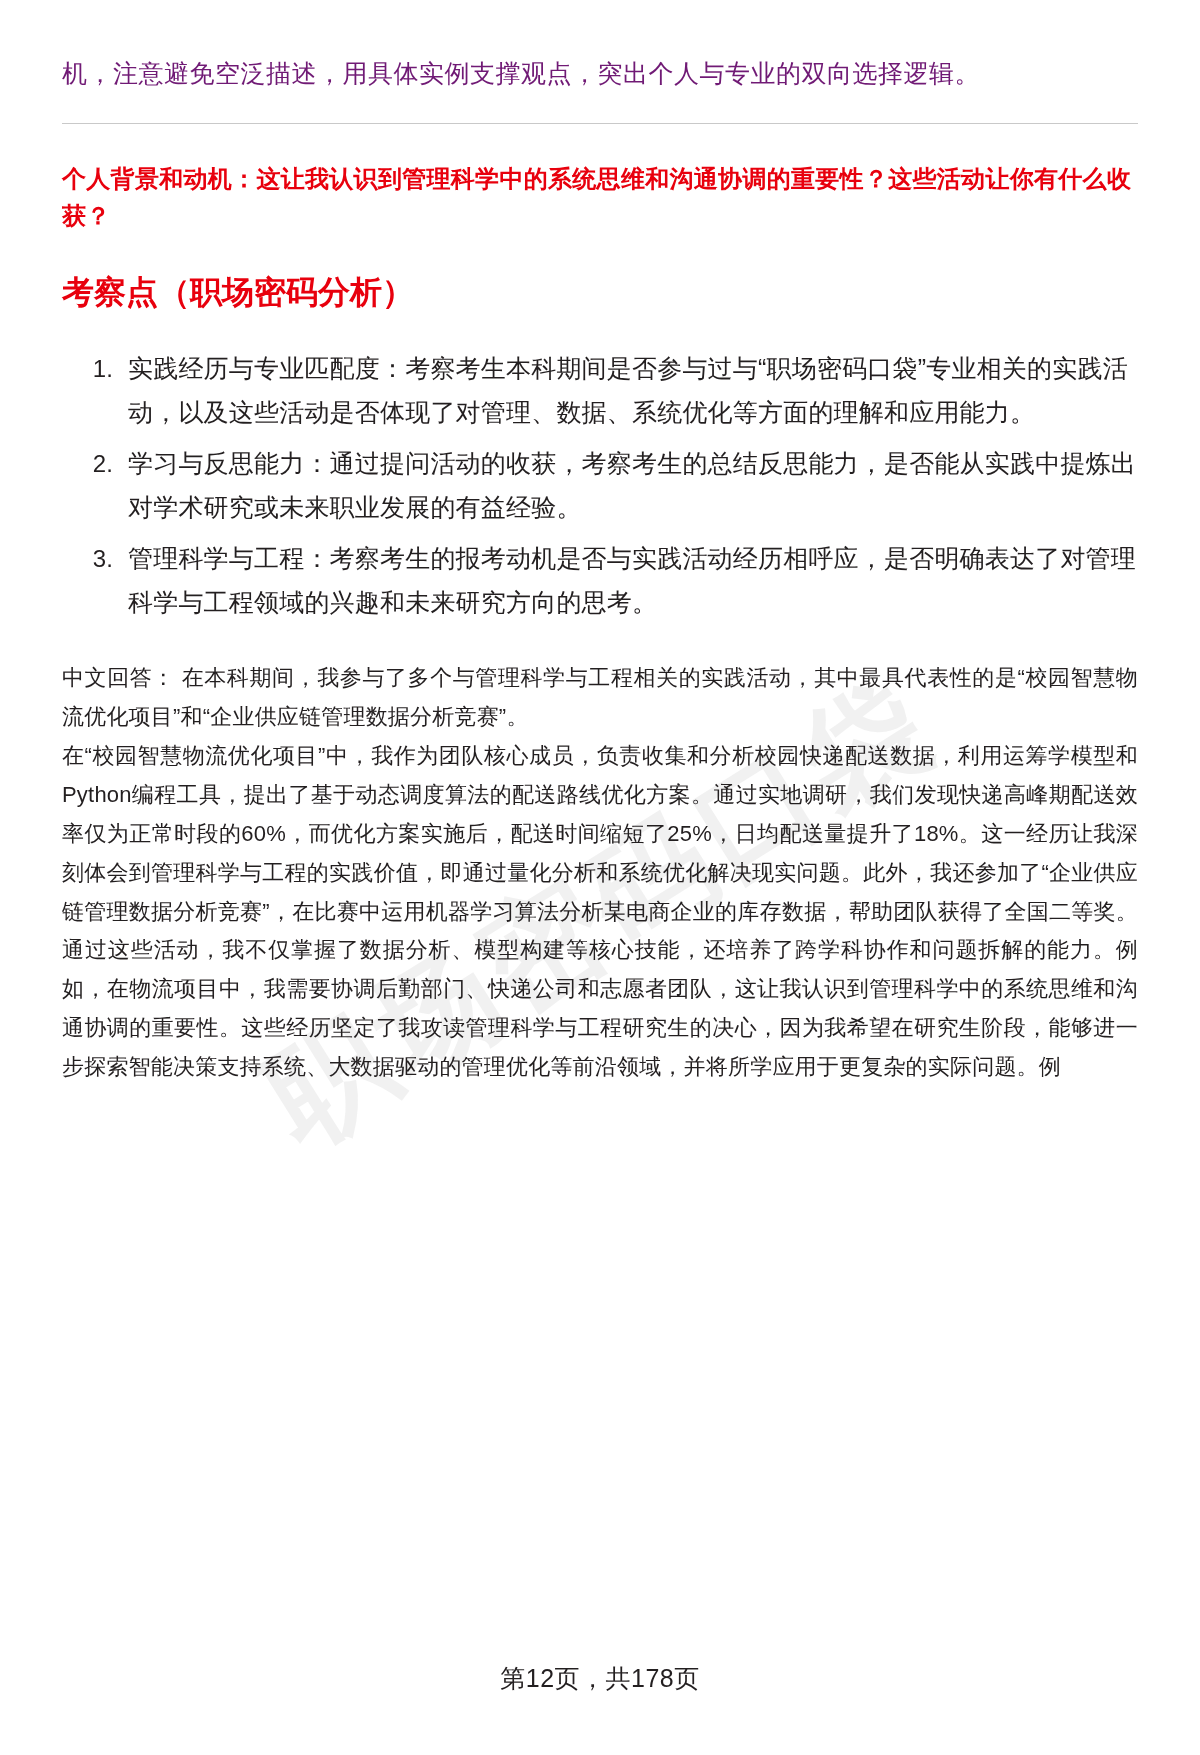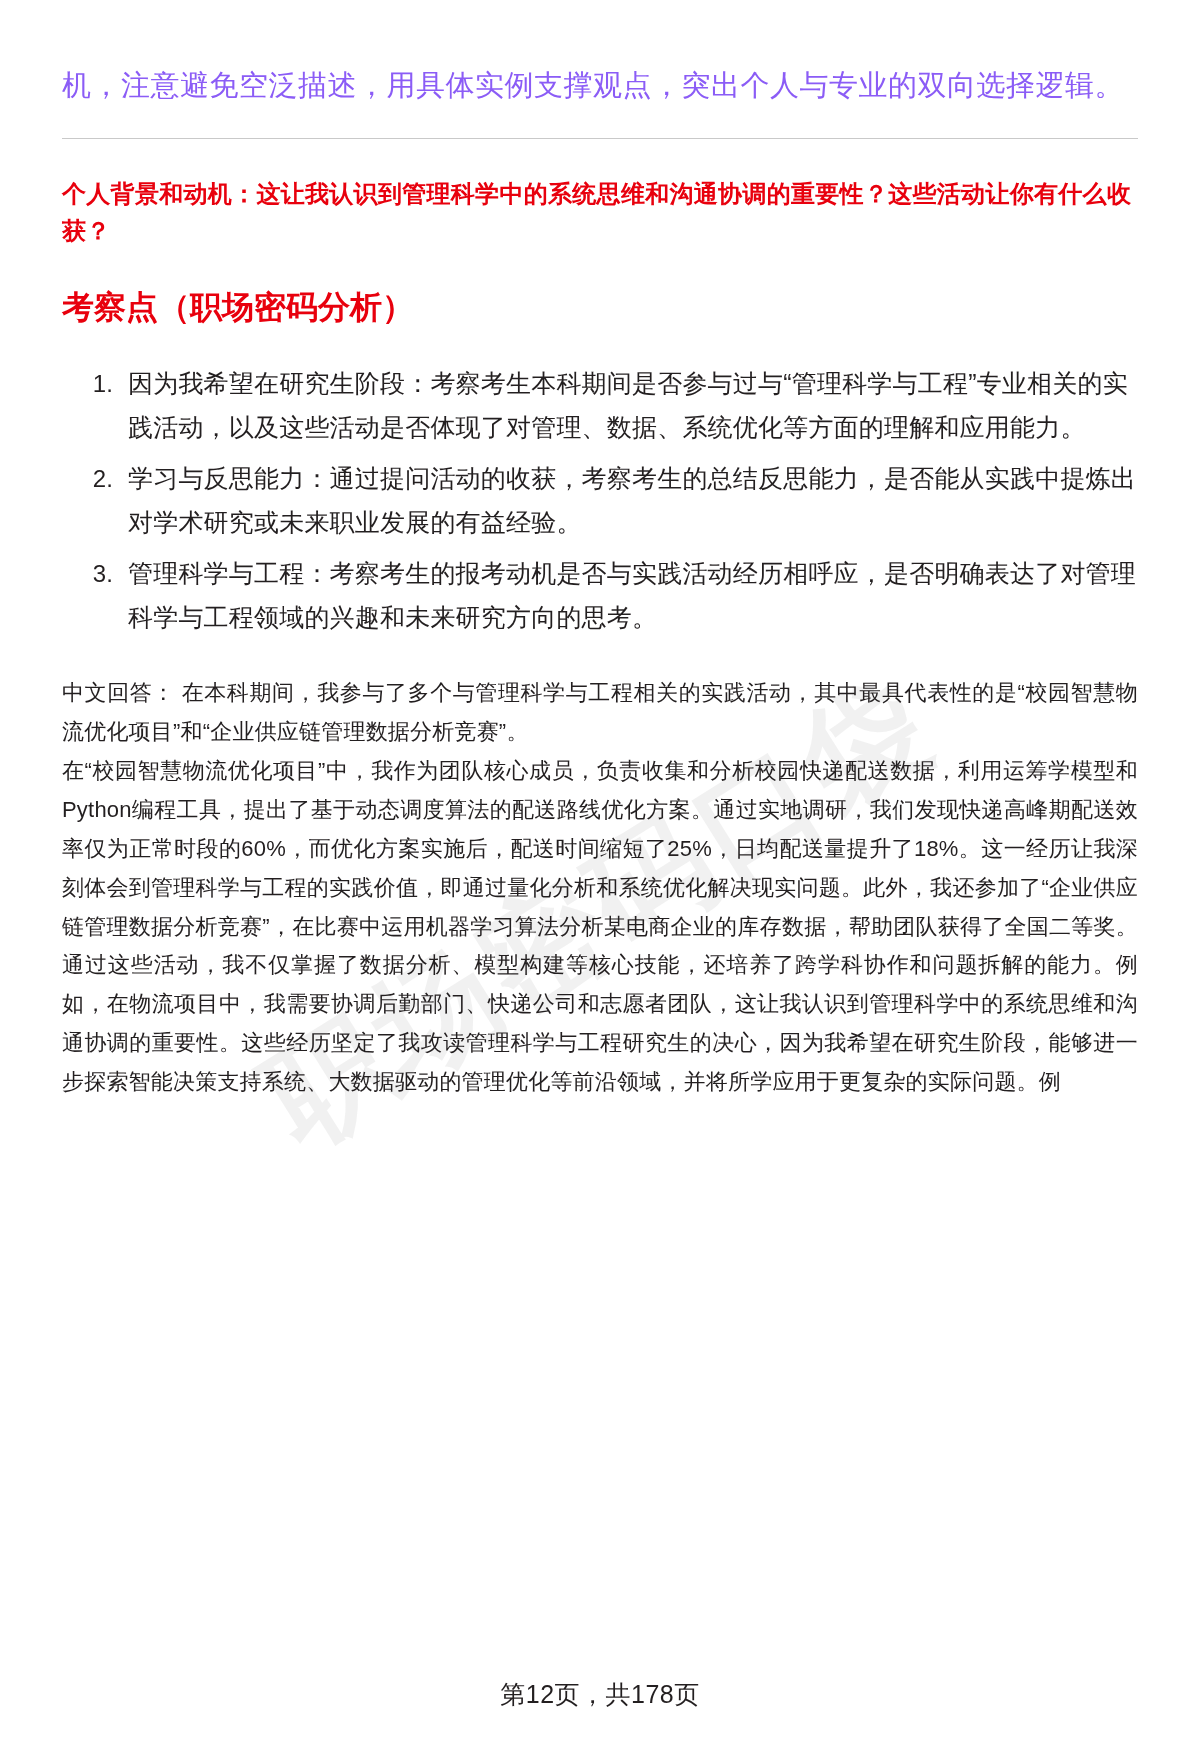--- a/index.html
+++ b/index.html
@@ -34,25 +34,25 @@
     letter-spacing: 6px;
     pointer-events: none;
     user-select: none;
     z-index: 0;
   }
   .content {
     position: relative;
     z-index: 1;
   }
   .carryover {
-    font-size: 29px;
+    font-size: 25px;
     line-height: 1.5;
     letter-spacing: 0.5px;
-    margin: 16px 0 10px 0;
-    color: #8b5cf6;
+    margin: 7px 0 10px 0;
+    color: #701a75;
   }
   .divider {
     border: 0;
     border-top: 1px solid #c9c9c9;
     margin: 30px 0 36px 0;
   }
   .q-heading {
     color: #e8000d;
     font-weight: bold;
     font-size: 24px;
@@ -93,21 +93,21 @@
   .answer-indent {
     text-indent: 0;
   }
   .answer p {
     margin: 0;
   }
   .footer {
     position: absolute;
     left: 0;
     right: 0;
-    bottom: 44px;
+    bottom: 60px;
     text-align: center;
     font-size: 25px;
     color: #231f20;
     letter-spacing: 0.5px;
     z-index: 1;
   }
 </style>
 </head>
 <body>
 
@@ -119,21 +119,21 @@
 
     <p class="carryover">机，注意避免空泛描述，用具体实例支撑观点，突出个人与专业的双向选择逻辑。</p>
 
     <hr class="divider">
 
     <h2 class="q-heading">个人背景和动机：这让我认识到管理科学中的系统思维和沟通协调的重要性？这些活动让你有什么收获？</h2>
 
     <h3 class="sub-heading">考察点（职场密码分析）</h3>
 
     <ol class="points">
-      <li>因为我希望在研究生阶段：考察考生本科期间是否参与过与“管理科学与工程”专业相关的实践活动，以及这些活动是否体现了对管理、数据、系统优化等方面的理解和应用能力。</li>
+      <li>实践经历与专业匹配度：考察考生本科期间是否参与过与“职场密码口袋”专业相关的实践活动，以及这些活动是否体现了对管理、数据、系统优化等方面的理解和应用能力。</li>
       <li>学习与反思能力：通过提问活动的收获，考察考生的总结反思能力，是否能从实践中提炼出对学术研究或未来职业发展的有益经验。</li>
       <li>管理科学与工程：考察考生的报考动机是否与实践活动经历相呼应，是否明确表达了对管理科学与工程领域的兴趣和未来研究方向的思考。</li>
     </ol>
 
     <div class="answer">
       <p class="answer-indent">中文回答： 在本科期间，我参与了多个与管理科学与工程相关的实践活动，其中最具代表性的是“校园智慧物流优化项目”和“企业供应链管理数据分析竞赛”。</p>
       <p>在“校园智慧物流优化项目”中，我作为团队核心成员，负责收集和分析校园快递配送数据，利用运筹学模型和Python编程工具，提出了基于动态调度算法的配送路线优化方案。通过实地调研，我们发现快递高峰期配送效率仅为正常时段的60%，而优化方案实施后，配送时间缩短了25%，日均配送量提升了18%。这一经历让我深刻体会到管理科学与工程的实践价值，即通过量化分析和系统优化解决现实问题。此外，我还参加了“企业供应链管理数据分析竞赛”，在比赛中运用机器学习算法分析某电商企业的库存数据，帮助团队获得了全国二等奖。通过这些活动，我不仅掌握了数据分析、模型构建等核心技能，还培养了跨学科协作和问题拆解的能力。例如，在物流项目中，我需要协调后勤部门、快递公司和志愿者团队，这让我认识到管理科学中的系统思维和沟通协调的重要性。这些经历坚定了我攻读管理科学与工程研究生的决心，因为我希望在研究生阶段，能够进一步探索智能决策支持系统、大数据驱动的管理优化等前沿领域，并将所学应用于更复杂的实际问题。例</p>
     </div>
 
   </div>

